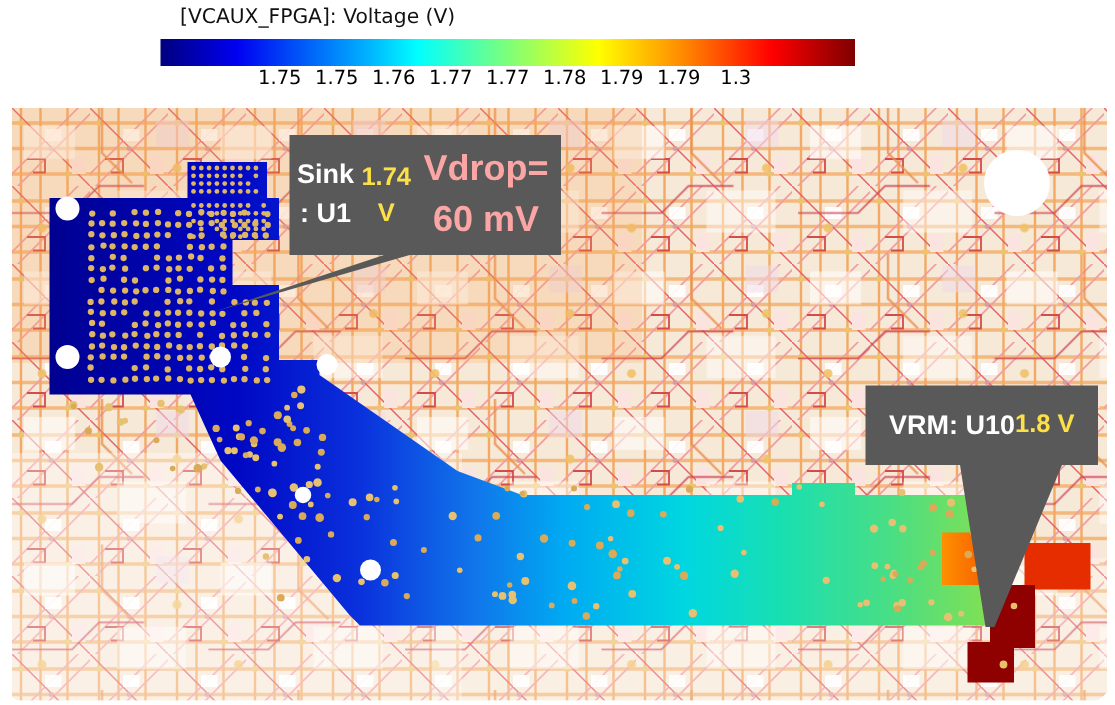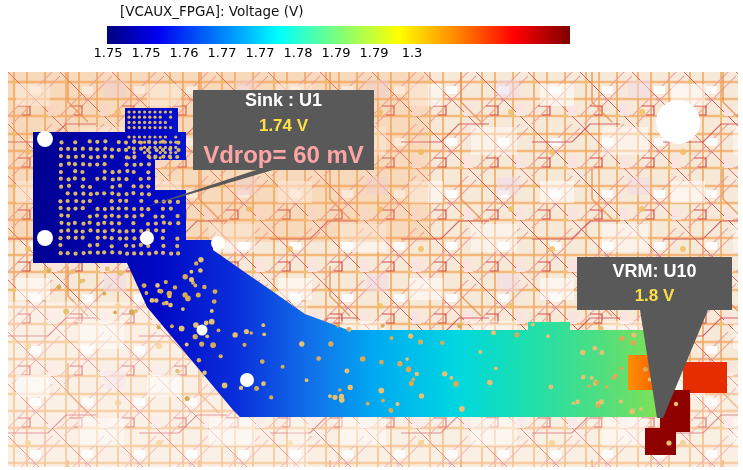--- a/index.html
+++ b/index.html
@@ -1,31 +1,31 @@
 <!DOCTYPE html>
 <html><head>
 <meta charset="utf-8">
 <style>
   html,body{margin:0;padding:0;background:#fff;}
   .stage{position:relative;width:743px;height:470px;background:#ffffff;overflow:hidden;
-         font-family:"DejaVu Sans",sans-serif;}
+         font-family:"DejaVu Sans",sans-serif;border-radius:23px;}
   
   .cb-title{position:absolute;left:120px;top:3px;font-size:13.5px;color:#111;white-space:nowrap;}
   .cb-bar{position:absolute;left:107px;top:26px;width:463px;height:18px;
           background:linear-gradient(to right,
             #00007f 0%, #0000f1 11%, #00b4ff 30%, #00ffff 37%, #7dff7a 50%,
             #ffff00 63%, #ff8c00 75%, #ff0000 88%, #7f0000 100%);}
   .cb-ticks{position:absolute;left:89px;top:45px;width:499px;display:flex;
-            justify-content:flex-start;}
+            justify-content:center;}
   .cb-ticks span{display:inline-block;width:38px;text-align:center;font-size:13px;color:#000;}
   
   .board{position:absolute;left:8px;top:72px;width:730px;height:395px;}
   .board svg{display:block;}
   
-  .callout{position:absolute;background:#595959;display:flex;flex-direction:column;
+  .callout{position:absolute;background:#595959;display:flex;
            justify-content:center;align-items:center;text-align:center;
            font-family:"Liberation Sans",sans-serif;font-weight:bold;line-height:1.42;}
   .callout .title{color:#ffffff;font-size:18px;}
   .callout .volt{color:#fde047;font-size:17px;}
   .callout .vdrop{color:#fca5a5;font-size:24px;}
   .sink-callout{left:193px;top:90px;width:181px;height:80px;}
   .vrm-callout{left:577px;top:257px;width:155px;height:53px;}
 </style>
 </head>
 <body>

